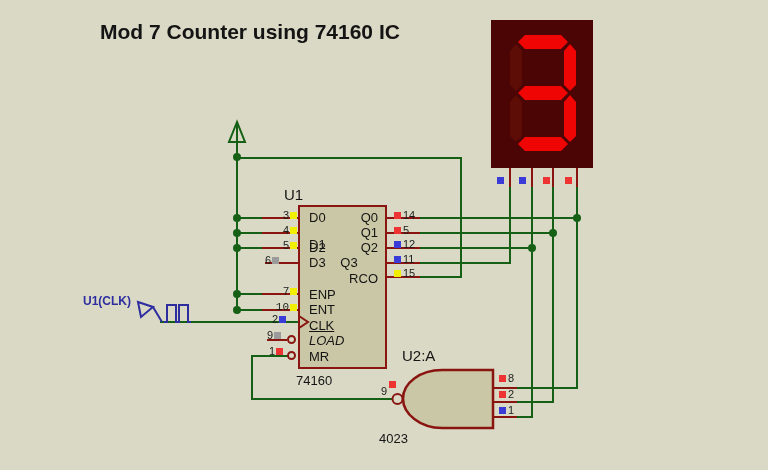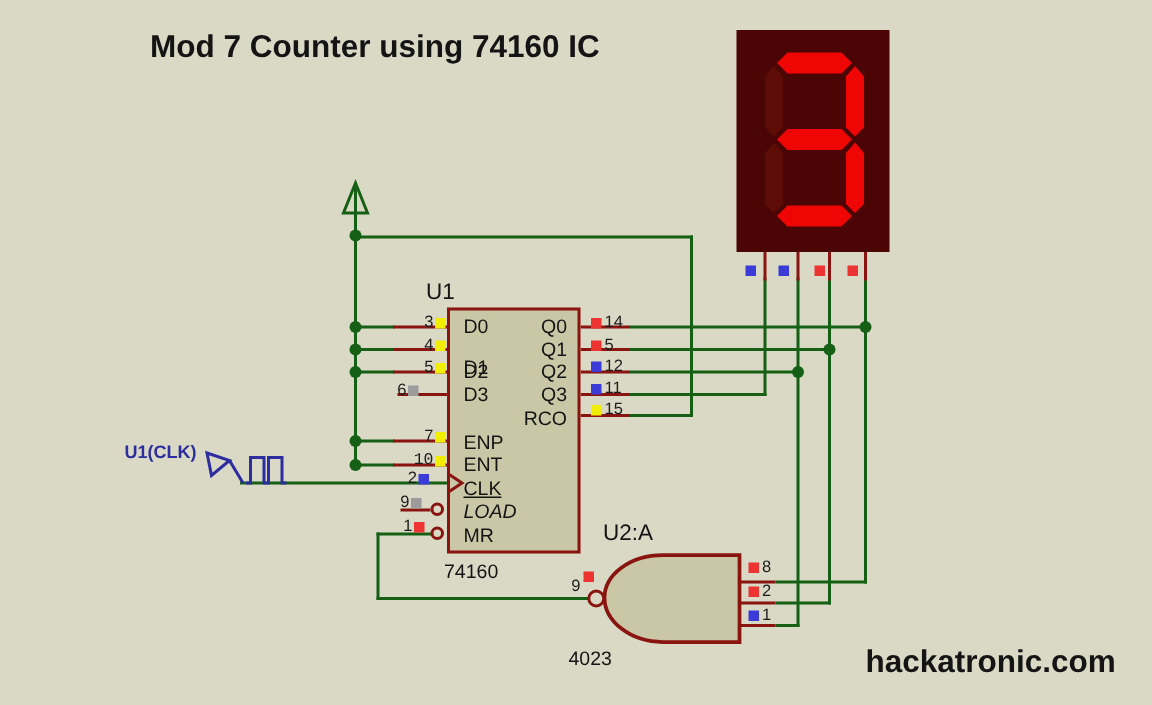--- a/index.html
+++ b/index.html
@@ -45,21 +45,20 @@
   .seg{fill:var(--segment-unlit);}
   .seg[data-lit="on"]{fill:var(--segment-lit);}
   .clk-label{position:absolute;left:83px;top:294px;font-size:12px;font-weight:bold;color:var(--clock-blue);}
 </style>
 </head>
 <body>
 
 <div class="canvas">
 
   <div class="abs title">Mod 7 Counter using 74160 IC</div>
-  <div class="abs watermark">hackatronic.com</div>
 
   <svg class="abs" style="left:226px;top:118px;" width="24" height="44">
     <line x1="11" y1="6" x2="11" y2="42" stroke="#156015" stroke-width="2"></line>
     <polygon points="11,4 3,24 19,24" fill="none" stroke="#156015" stroke-width="2"></polygon>
   </svg>
 
   <div class="w" style="left:237px;top:157px;width:225px;height:2px;"></div>
   <div class="w" style="left:236px;top:156px;width:2px;height:156px;"></div>
   <div class="w" style="left:460px;top:157px;width:2px;height:121px;"></div>
   <div class="w" style="left:420px;top:276px;width:41px;height:2px;"></div>
@@ -124,21 +123,21 @@
   <div class="plabel" style="top:240px;">D2</div>
   <div class="plabel" style="top:255px;">D3</div>
   <div class="plabel" style="top:287px;">ENP</div>
   <div class="plabel" style="top:302px;">ENT</div>
   <div class="plabel" style="top:318px;text-decoration:underline;">CLK</div>
   <div class="plabel" style="top:333px;font-style:italic;">LOAD</div>
   <div class="plabel" style="top:349px;text-align:center;">MR</div>
   <div class="plabel-r" style="top:210px;">Q0</div>
   <div class="plabel-r" style="top:225px;">Q1</div>
   <div class="plabel-r" style="top:240px;">Q2</div>
-  <div class="plabel-r" style="top:255px;">Q3</div>
+  <div class="plabel-r" style="top:255px;text-align:center;">Q3</div>
   <div class="plabel-r" style="top:271px;">RCO</div>
 
   <svg class="abs" style="left:298px;top:315px;" width="14" height="14">
     <polygon points="1,1 10,7 1,13" fill="#cac7a6" stroke="#8a1410" stroke-width="2"></polygon>
   </svg>
   <div class="bubble" style="left:287px;top:335px;"></div>
   <div class="bubble" style="left:287px;top:351px;"></div>
 
   <div class="pnum ra" style="left:271px;top:209px;width:18px;">3</div>
   <div class="sq" style="left:290px;top:212px;" data-state="yellow"></div>

